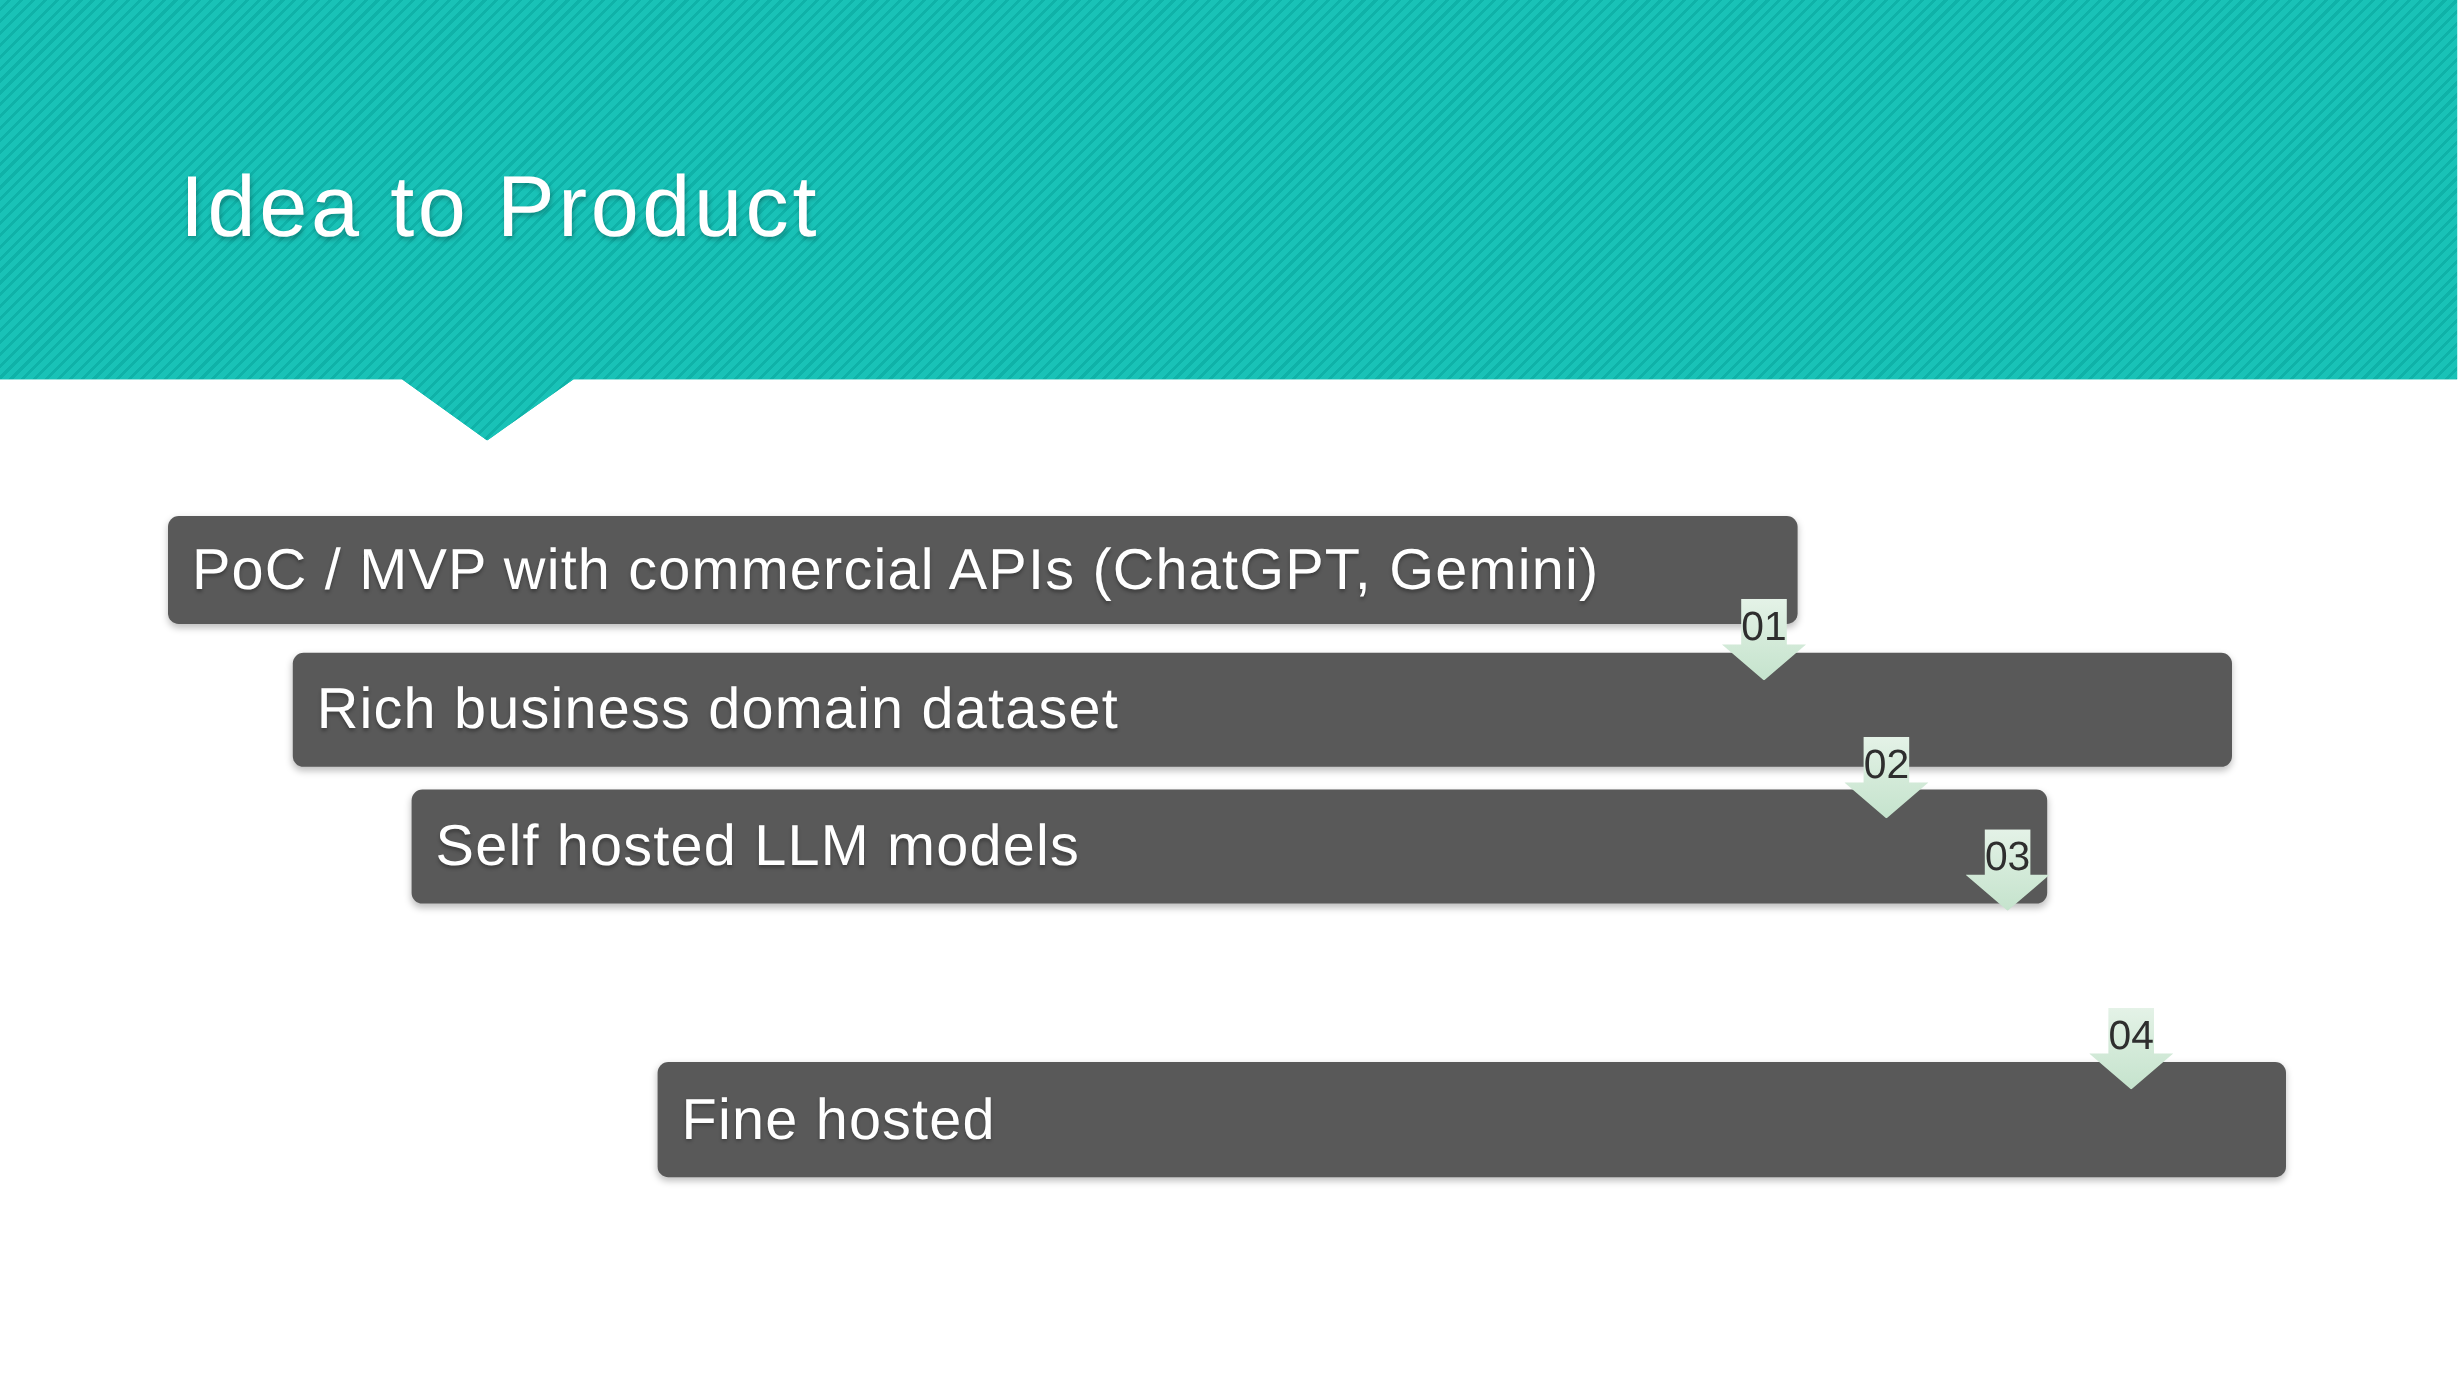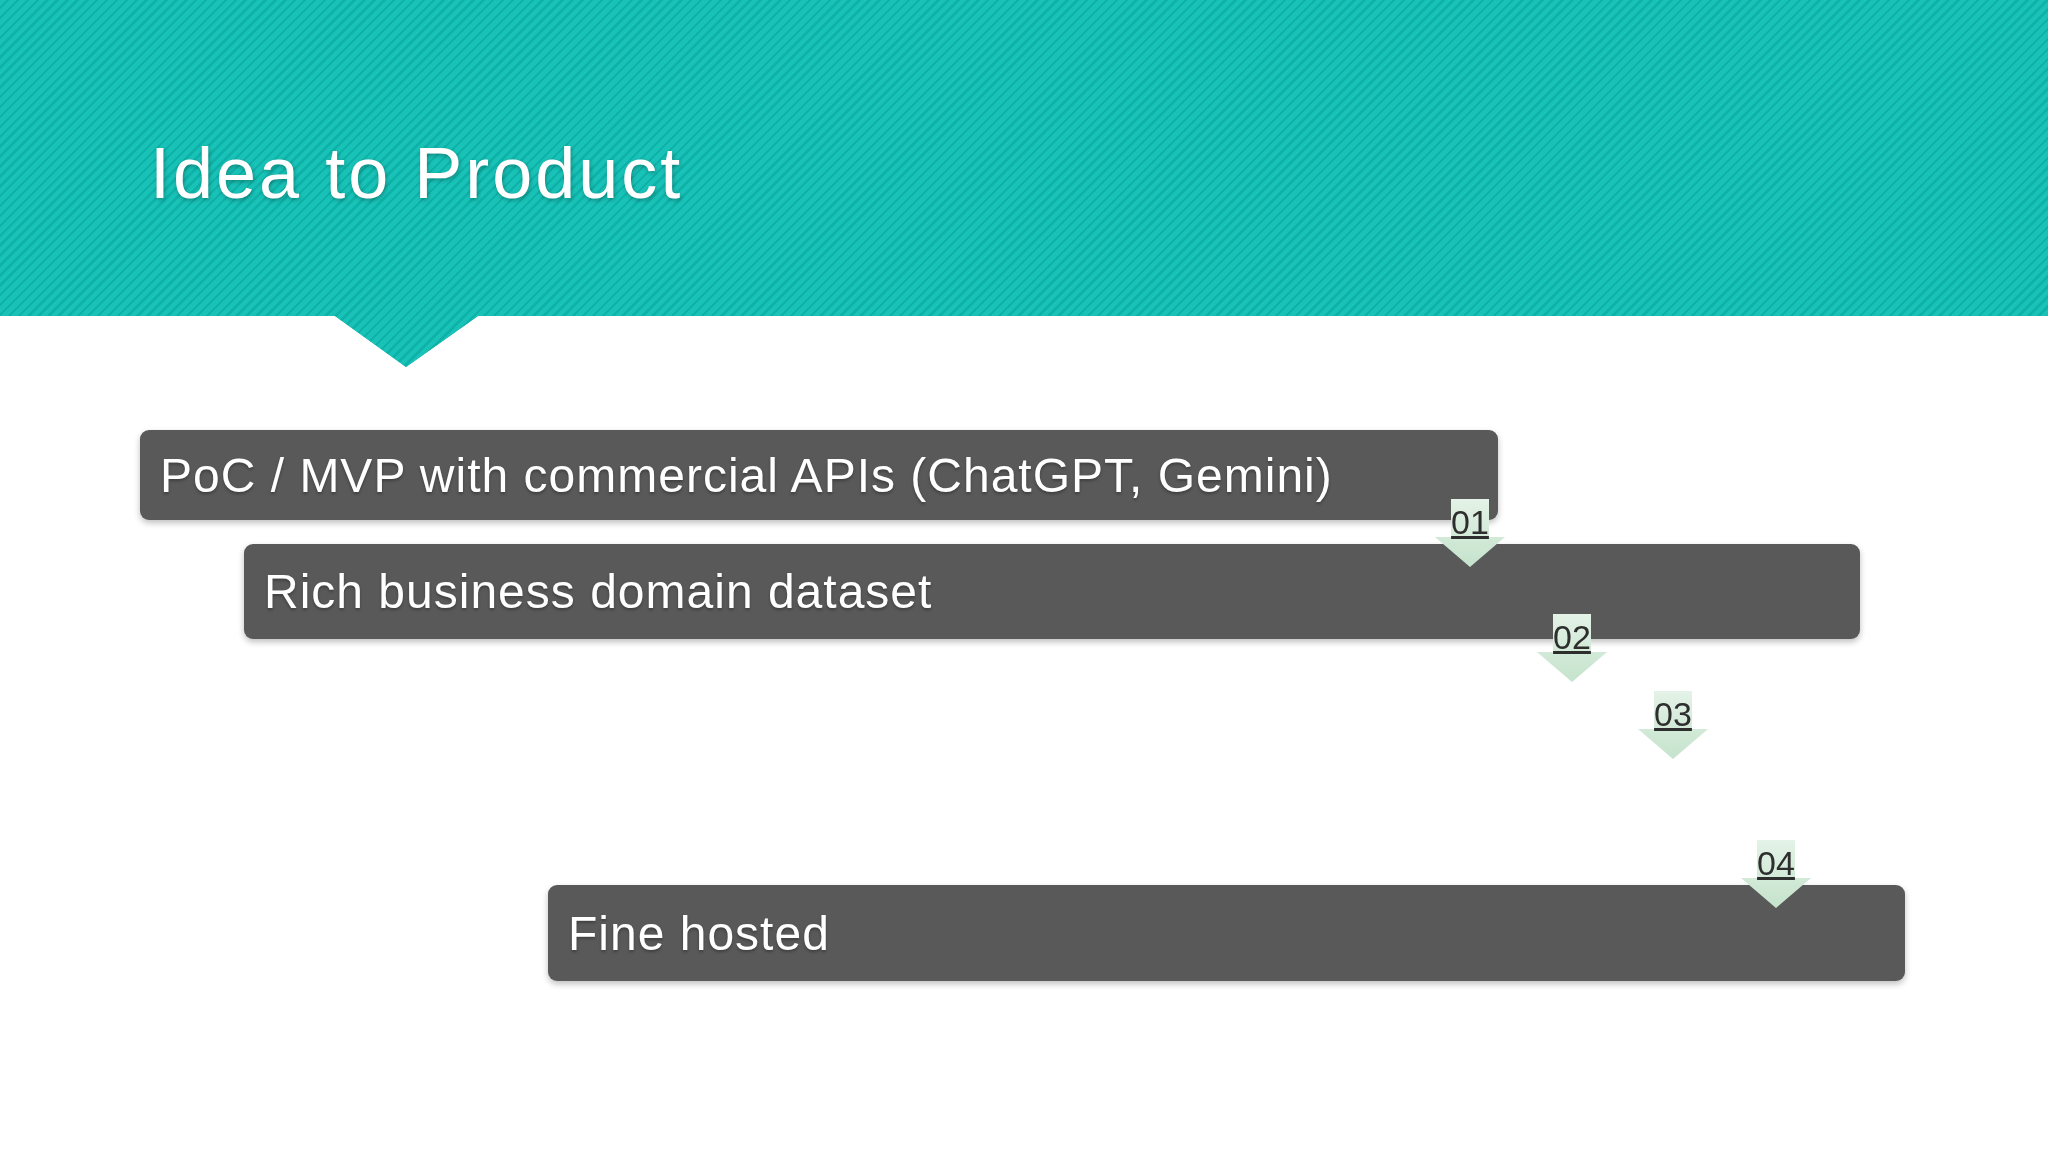--- a/index.html
+++ b/index.html
@@ -93,37 +93,39 @@
   .badge .num {
     position: absolute;
     top: 6px;
     left: 0;
     width: 70px;
     text-align: center;
     font-size: 34px;
     line-height: 34px;
     color: #2e2e2e;
     letter-spacing: 0px;
-    text-decoration: underline;
   }
 </style>
 </head>
 <body>
 
 <div class="slide">
 
   <div class="header-band"></div>
 
   <div class="slide-title">Idea to Product</div>
 
   <div class="step-bar bar-1">
     <span class="label">PoC / MVP with commercial APIs (ChatGPT, Gemini)</span>
   </div>
   <div class="step-bar bar-2">
     <span class="label">Rich business domain dataset</span>
+  </div>
+  <div class="step-bar bar-3">
+    <span class="label">Self hosted LLM models</span>
   </div>
   <div class="step-bar bar-5">
     <span class="label">Fine hosted</span>
   </div>
 
   <div class="badge badge-1">
     <div class="arrow"></div>
     <div class="num">01</div>
   </div>
   <div class="badge badge-2">

